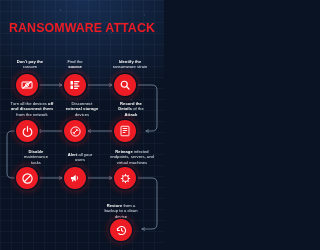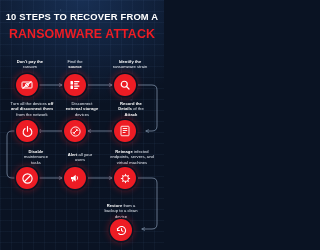--- a/index.html
+++ b/index.html
@@ -52,21 +52,20 @@
     font-size:4.1px;line-height:5.4px;letter-spacing:.05px;
   }
   .cap b{font-weight:bold;color:#ffffff;}
 </style>
 </head>
 <body style="background: rgb(10, 19, 35);">
 
 <div id="texture"></div>
 
 <div id="header">
-  <div class="t1" style="color: rgb(255, 255, 255);">10 STEPS TO RECOVER FROM A</div>
   <div class="t2" style="color:#ed1c24">RANSOMWARE ATTACK</div>
 </div>
 
 <svg id="flow" viewBox="0 0 164 250">
   <defs>
     <marker id="ah" viewBox="0 0 10 10" refX="8" refY="5" markerWidth="5" markerHeight="5" orient="auto">
       <path d="M0,1 L9,5 L0,9" fill="none" stroke="#8fa3bd" stroke-width="1.6"></path>
     </marker>
   </defs>
   <g stroke="#8fa3bd" stroke-width=".8" fill="none" opacity=".85">

